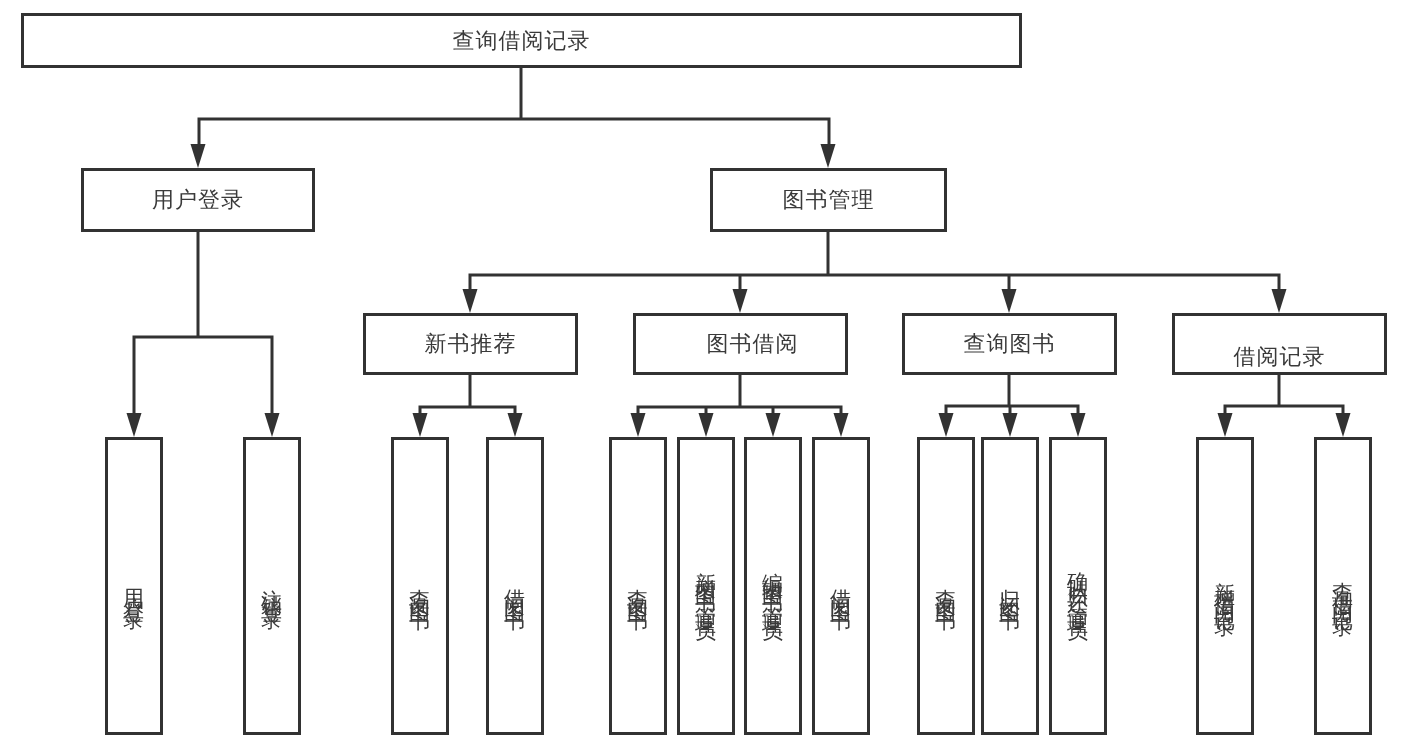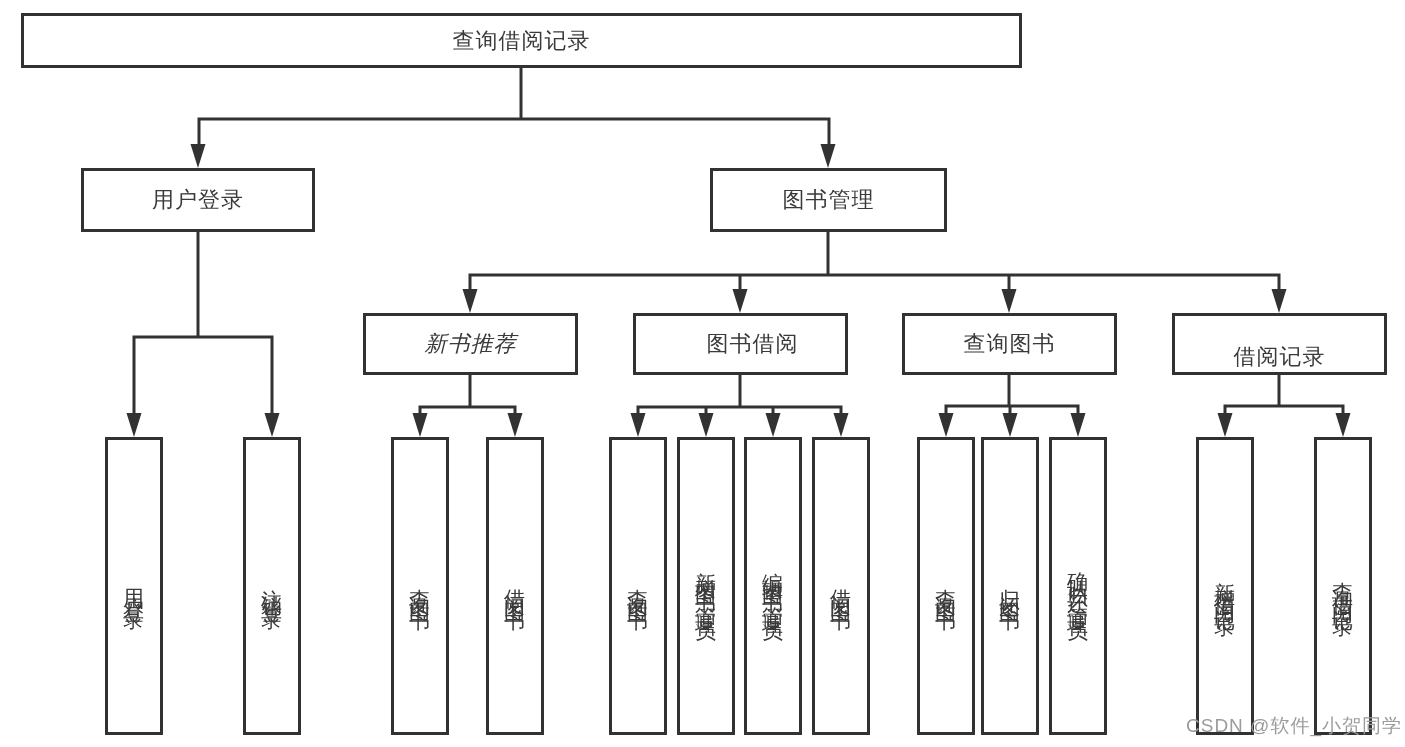--- a/index.html
+++ b/index.html
@@ -110,21 +110,21 @@
     <span>查询借阅记录</span>
   </div>
 
   <div class="node" style="left:81px;top:168px;width:234px;height:64px;">
     <span>用户登录</span>
   </div>
   <div class="node" style="left:710px;top:168px;width:237px;height:64px;">
     <span>图书管理</span>
   </div>
 
-  <div class="node" style="left:363px;top:313px;width:215px;height:62px;font-style:italic;">
+  <div class="node" style="left:363px;top:313px;width:215px;height:62px;">
     <span>新书推荐</span>
   </div>
   <div class="node" style="left:633px;top:313px;width:215px;height:62px;padding-left:24px;">
     <span>图书借阅</span>
   </div>
   <div class="node" style="left:902px;top:313px;width:215px;height:62px;">
     <span>查询图书</span>
   </div>
   <div class="node" style="left:1172px;top:313px;width:215px;height:62px;align-items:flex-end;">
     <span>借阅记录</span>
@@ -163,15 +163,14 @@
   <div class="leaf" style="left:1049px;">
     <span class="vtext">确认归还（管理员）</span>
   </div>
   <div class="leaf" style="left:1196px;">
     <span class="vtext">新增借阅记录</span>
   </div>
   <div class="leaf" style="left:1314px;">
     <span class="vtext">查询借阅记录</span>
   </div>
 
-  <div class="watermark">CSDN @软件_小贺同学</div>
 
 </div>
 
 </body></html>

